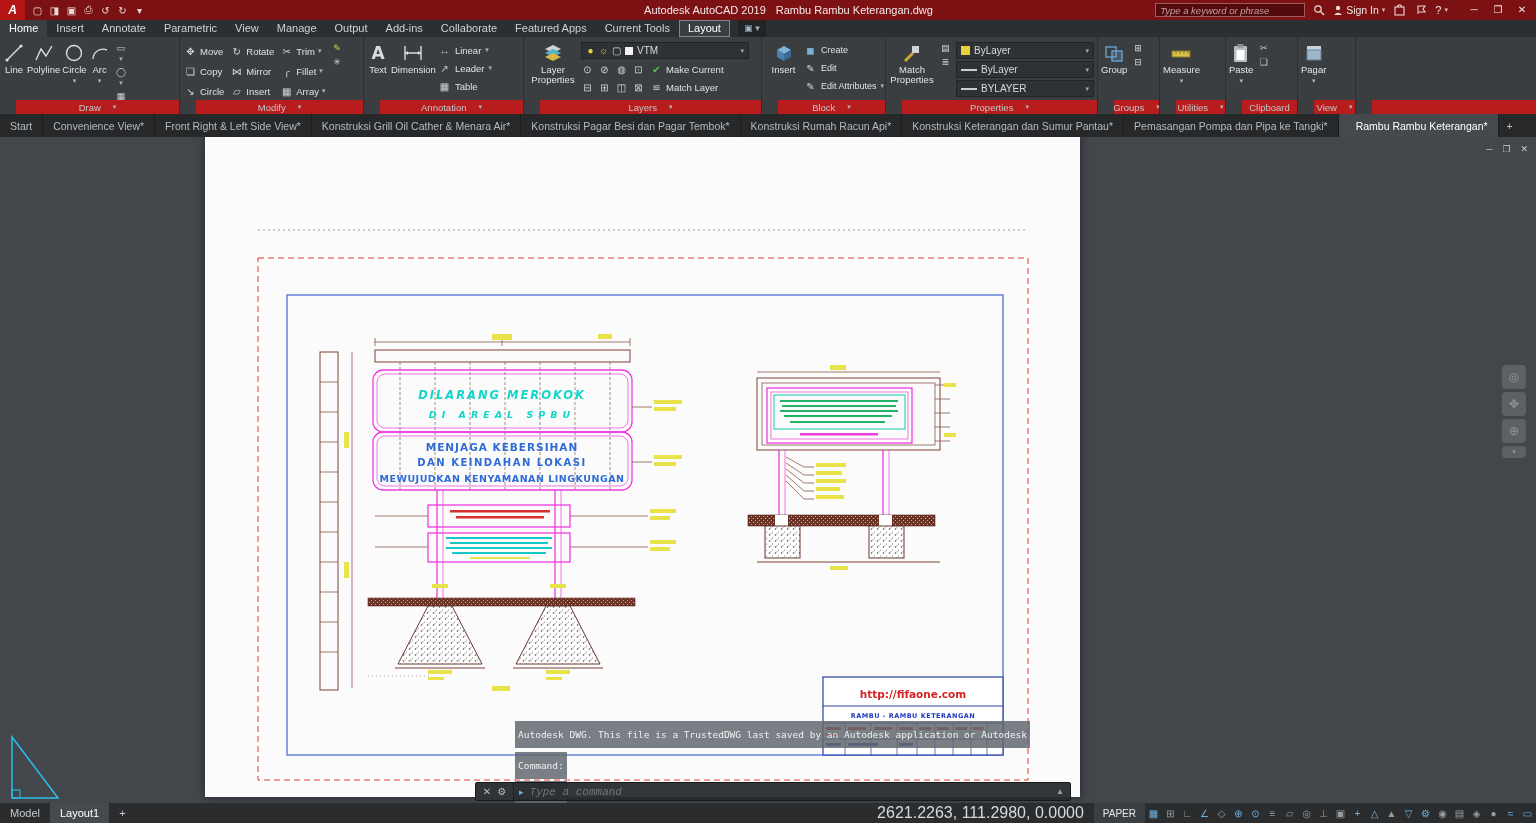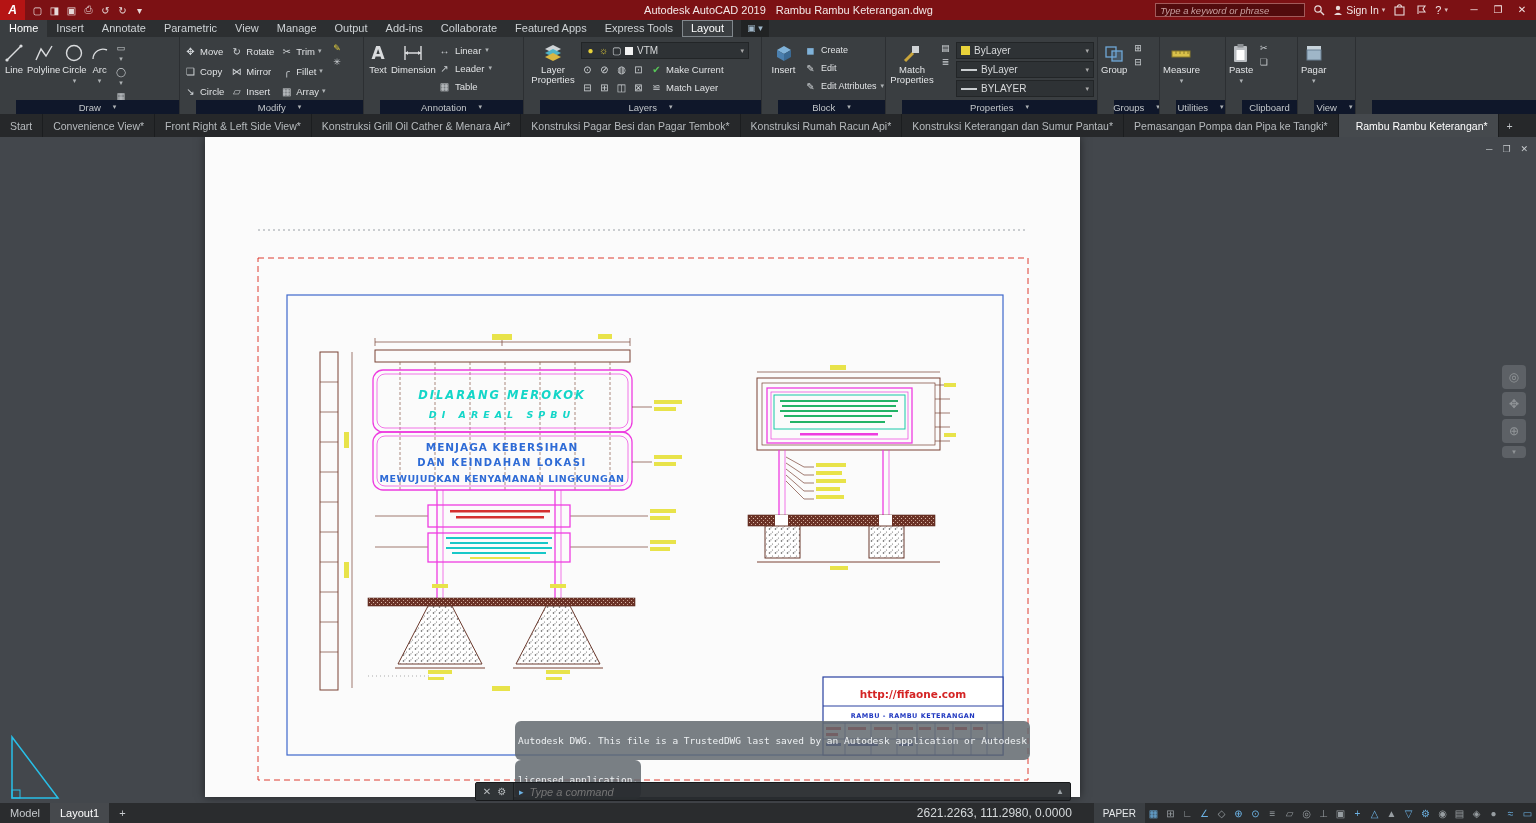--- a/index.html
+++ b/index.html
@@ -27,21 +27,21 @@
   .rtab{padding:0 9px;line-height:17px;white-space:nowrap;}
   .rtab.act{background:#3a3e41;color:#fff;}
   .rtab.boxed{background:#3a3e41;outline:1px solid #81888d;outline-offset:-1px;color:#fff;}
   .rtab-extra{margin-left:8px;width:28px;background:#212object324;background:#212324;color:#9fb6c8;text-align:center;line-height:17px;font-size:9px;}
 
   
   .ribbon{position:absolute;top:37px;left:0;right:0;height:77px;background:#3a3e41;display:flex;z-index:48;}
   .panel{height:100%;border-right:1px solid #2c2f32;display:flex;flex-direction:column;flex:0 0 auto;overflow:hidden;}
   .pfill{flex:1 1 auto;border-right:none;}
   .pbody{flex:1;display:flex;align-items:stretch;padding:2px 3px 0 3px;gap:2px;overflow:hidden;}
-  .ptitle{height:14px;display:flex;align-items:center;justify-content:center;gap:12px;font-size:9.5px;color:#c2c6c9;background:#0f172a;margin-left:16px;}
+  .ptitle{height:14px;display:flex;align-items:center;justify-content:center;gap:12px;font-size:9.5px;color:#c2c6c9;background:#b91c1c;margin-left:16px;}
   .caret{font-size:7px;color:#aeb2b5;}
   .bigbtn{display:flex;flex-direction:column;align-items:center;font-size:9.5px;color:#e2e4e6;padding-top:3px;gap:1px;text-align:center;line-height:10px;}
   .bigbtn svg{width:22px;height:22px;flex:0 0 auto;}
   .ik{stroke:#dadcde;fill:none;stroke-width:1.4;}
   .ikf{fill:#dadcde;}
   .sgrid{display:grid;grid-template-columns:auto auto auto;grid-auto-rows:20px;column-gap:4px;align-content:start;padding-top:2px;}
   .sbtn{display:flex;align-items:center;gap:3px;font-size:9.5px;color:#dfe1e3;padding:0 1px;white-space:nowrap;}
   .g{font-size:10px;width:13px;text-align:center;color:#cfd3d6;flex:0 0 auto;}
   .minicol{display:flex;flex-direction:column;gap:4px;padding:4px 2px 0 2px;}
   .minicol .g{font-size:9px;}
@@ -70,35 +70,35 @@
   .bnd{stroke:#8a5a48;stroke-dasharray:3 2;stroke-width:.7;fill:none;}
   .mg{stroke:#ee3ce0;fill:none;stroke-width:1.3;}
   .mgt{stroke:#ee3ce0;fill:none;stroke-width:.7;}
   .yl{fill:#e8e34a;}
   .t-cy{fill:#14d6c8;font-style:italic;font-weight:bold;font-family:"DejaVu Sans",sans-serif;}
   .t-bl{fill:#2e6bd6;font-weight:bold;font-family:"DejaVu Sans",sans-serif;}
   .t-red{fill:#d42424;font-weight:bold;font-family:"DejaVu Sans",sans-serif;}
   .t-nv{fill:#2038c0;font-weight:bold;font-family:"DejaVu Sans",sans-serif;}
   .docbtns{position:absolute;right:8px;top:7px;display:flex;gap:10px;color:#c9cdd0;font-size:9px;z-index:5;}
   .cmdhist{position:absolute;left:515px;top:584px;font-family:"DejaVu Sans Mono",monospace;font-size:9.5px;line-height:13px;color:#eef1f3;z-index:6;}
-  .cmdhist .hl{background:rgba(98,104,110,.85);padding:13px 3px;display:inline-block;border-radius:6px;}
+  .cmdhist .hl{background:rgba(98,104,110,.85);padding:7px 3px;display:inline-block;}
   .cmdbar{position:absolute;left:475px;top:645px;width:596px;height:19px;background:rgba(40,43,46,.95);border:1px solid #17191b;border-radius:2px;display:flex;align-items:center;z-index:7;}
   .cbl{width:38px;height:100%;background:#303437;display:flex;align-items:center;justify-content:center;gap:6px;color:#b8bcbf;font-size:10px;border-right:1px solid #1d2022;}
   .cprompt{color:#6cb2e4;font-size:9px;padding-left:5px;}
-  .cmd-input{flex:1;background:transparent;border:none;outline:none;color:#cfd3d6;font-size:11px;font-style:italic;padding:0 6px;font-family:Liberation Sans, sans-serif;}
+  .cmd-input{flex:1;background:transparent;border:none;outline:none;color:#cfd3d6;font-size:11px;font-style:italic;padding:0 6px;font-family:Liberation Mono, monospace;}
   .cbr{color:#9aa0a4;font-size:8px;padding-right:6px;}
   .navfade{position:absolute;right:10px;top:228px;display:flex;flex-direction:column;gap:3px;opacity:.45;z-index:4;}
   .navfade div{width:24px;height:24px;background:#7d8286;border-radius:4px;color:#eef1f3;display:flex;align-items:center;justify-content:center;font-size:12px;}
   .navfade div.sm{height:12px;font-size:7px;}
 
   
   .sbar{position:absolute;left:0;right:0;bottom:0;height:20px;background:#2a2c2e;display:flex;align-items:center;font-size:11px;color:#c6cacd;z-index:50;}
   .stab{padding:0 10px;height:100%;display:flex;align-items:center;white-space:nowrap;}
   .stab.act{background:#46494d;color:#fff;}
-  .s-coords{margin-left:auto;font-size:12px;color:#d6dadc;padding-right:22px;}
+  .s-coords{margin-left:auto;font-size:16px;color:#d6dadc;padding-right:10px;}
   .s-paper{background:#3b3f43;padding:0 9px;height:100%;display:flex;align-items:center;color:#e6e9eb;font-size:10px;}
   .sicons{display:flex;align-items:center;height:100%;}
   .sicons span{width:17px;text-align:center;font-size:10px;}
   .on{color:#6cb2e4;}
   .off{color:#979da1;}
 </style>
 </head>
 <body>
 
 <div class="app">
@@ -160,21 +160,21 @@
     <span class="rtab act">Home</span>
     <span class="rtab">Insert</span>
     <span class="rtab">Annotate</span>
     <span class="rtab">Parametric</span>
     <span class="rtab">View</span>
     <span class="rtab">Manage</span>
     <span class="rtab">Output</span>
     <span class="rtab">Add-ins</span>
     <span class="rtab">Collaborate</span>
     <span class="rtab">Featured Apps</span>
-    <span class="rtab">Express Tools</span>
+    <span class="rtab">Current Tools</span>
     <span class="rtab boxed">Layout</span>
     <span class="rtab-extra">▣ ▾</span>
   </div>
 
   <div class="ribbon">
 
     <div class="panel" style="width:180px">
       <div class="pbody">
         <div class="bigbtn">
           <svg viewBox="0 0 22 22">
@@ -736,21 +736,20 @@
 
     <div class="navfade">
       <div>◎</div>
       <div>✥</div>
       <div>⊕</div>
       <div class="sm">▾</div>
     </div>
 
     <div class="cmdhist">
       <div><span class="hl">Autodesk DWG.  This file is a TrustedDWG last saved by an Autodesk application or Autodesk</span></div>
-      <div><span class="hl">licensed application.</span></div>
       <div style="margin-top:4px;"><span class="hl">Command:</span></div>
       <div style="margin-top:2px;"><span class="hl">Command:</span></div>
     </div>
 
     <div class="cmdbar">
       <div class="cbl">
         <span>✕</span>
         <span>⚙</span>
       </div>
       <span class="cprompt">▸</span>

